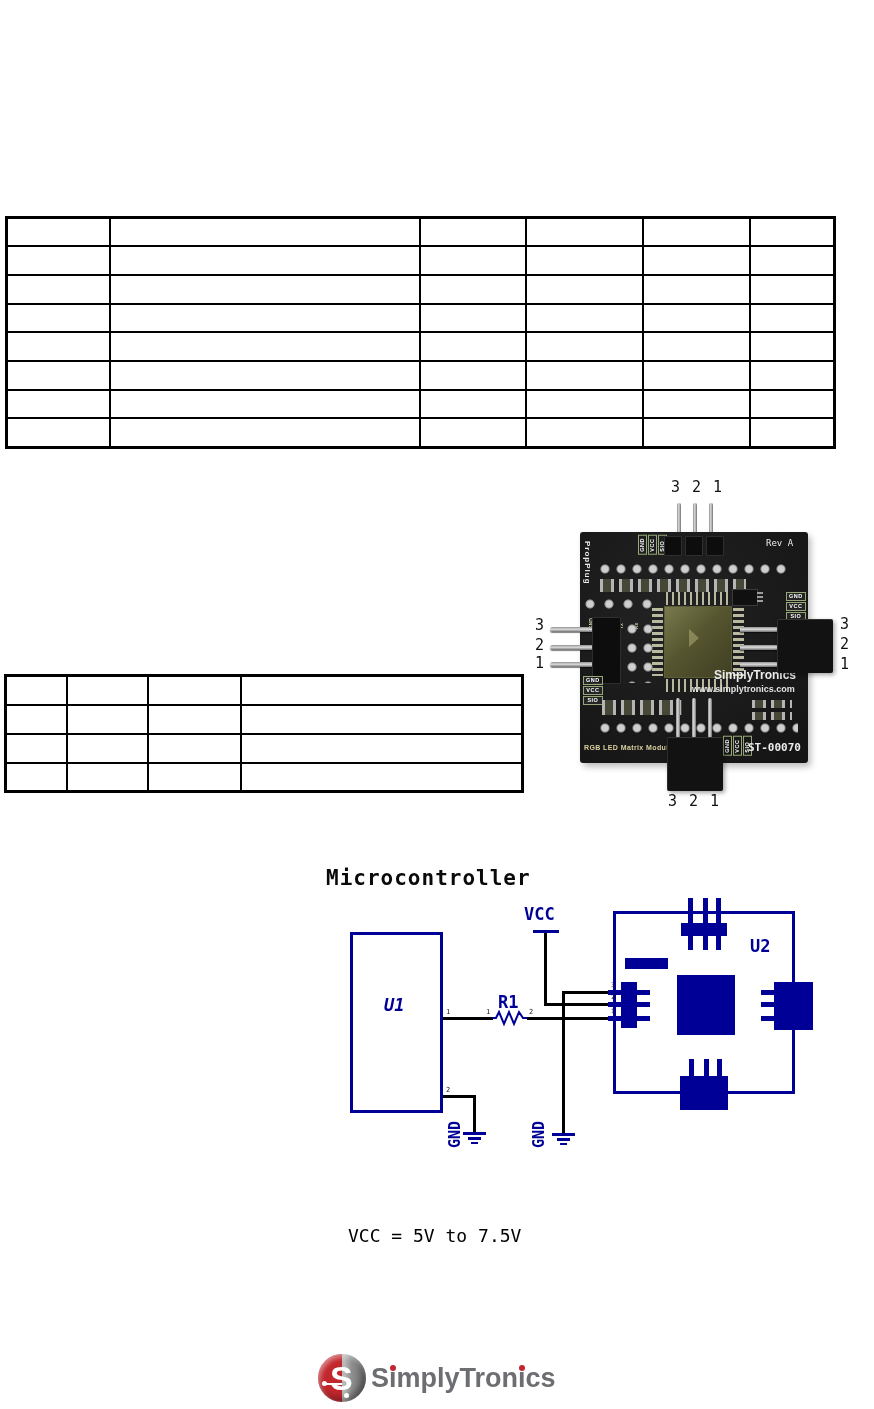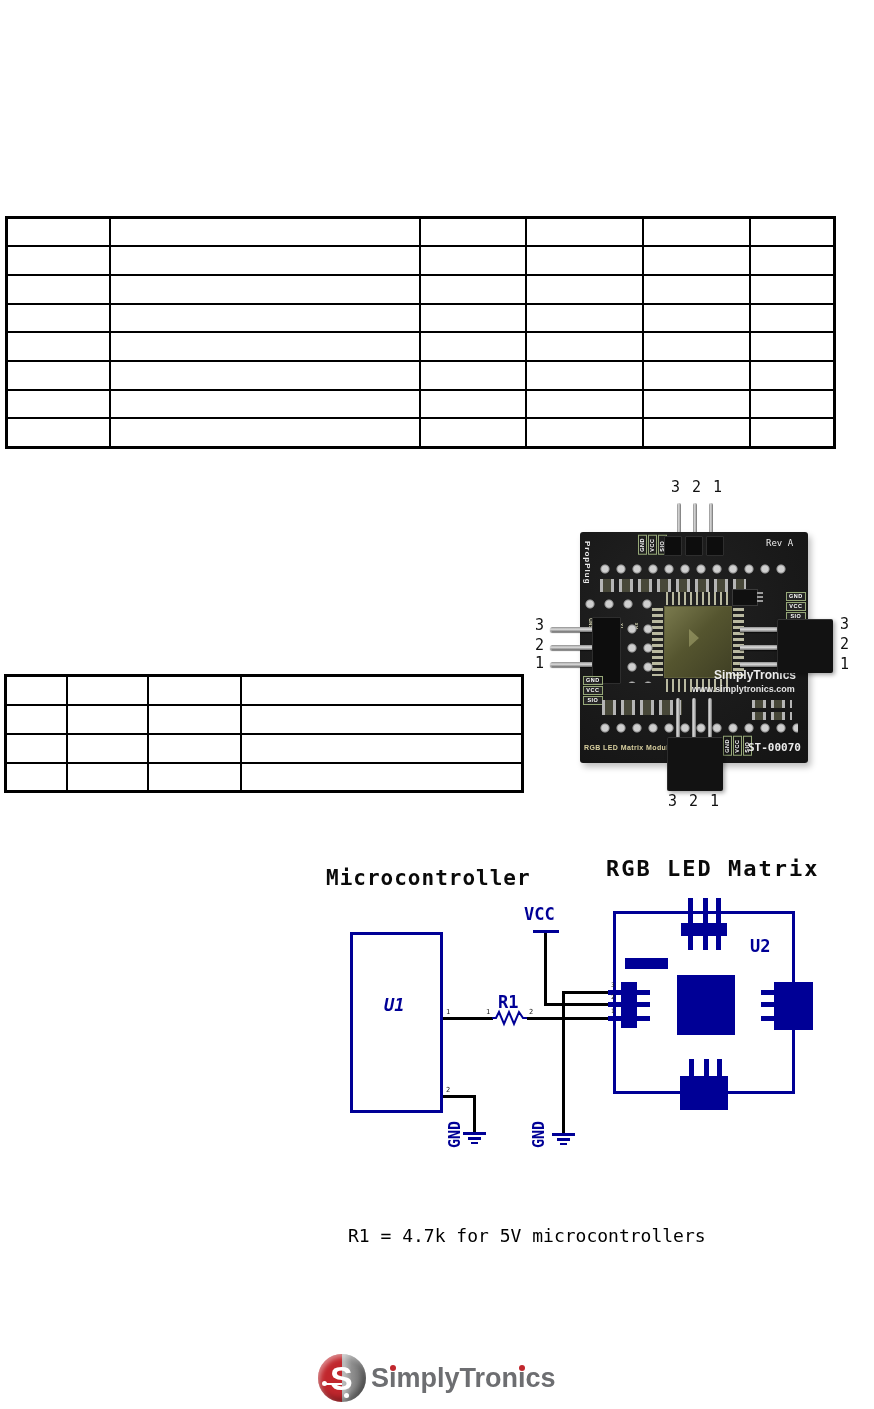--- a/index.html
+++ b/index.html
@@ -295,21 +295,20 @@
     <div class="pinH" style="left:215px;top:157px;width:40px;border-radius:0;"></div>
     <div class="pinH" style="left:215px;top:175px;width:40px;border-radius:0;"></div>
     <div class="pinH" style="left:215px;top:192px;width:40px;border-radius:0;"></div>
     <div class="conn" style="left:252px;top:149px;width:56px;height:54px;"></div>
 
     <div class="conn" style="left:142px;top:267px;width:56px;height:54px;"></div>
   </div>
 
   <div class="sch">
     <div class="abs title" style="left:26px;top:16px;">Microcontroller</div>
-    <div class="abs title" style="left:306px;top:6px;font-size:22px;letter-spacing:2px;">RGB LED Matrix</div>
 
     <div class="abs bluelab" style="left:224px;top:54px;">VCC</div>
     <div class="bluefill" style="left:233px;top:80px;width:26px;height:3px;"></div>
 
     <div class="wire" style="left:244px;top:83px;width:3px;height:73px;"></div>
     <div class="wire" style="left:244px;top:153px;width:76px;height:3px;"></div>
     <div class="wire" style="left:262px;top:141px;width:58px;height:3px;"></div>
     <div class="wire" style="left:262px;top:141px;width:3px;height:142px;"></div>
     <div class="wire" style="left:143px;top:167px;width:50px;height:3px;"></div>
     <div class="wire" style="left:227px;top:167px;width:93px;height:3px;"></div>
@@ -362,21 +361,21 @@
     <div class="bluefill" style="left:461px;top:166px;width:14px;height:5px;"></div>
     <div class="bluefill" style="left:474px;top:132px;width:39px;height:48px;"></div>
 
     <div class="bluefill" style="left:389px;top:209px;width:5px;height:18px;"></div>
     <div class="bluefill" style="left:404px;top:209px;width:5px;height:18px;"></div>
     <div class="bluefill" style="left:417px;top:209px;width:5px;height:18px;"></div>
     <div class="bluefill" style="left:380px;top:226px;width:48px;height:34px;"></div>
   </div>
 
   <div class="notes">
-    <div>R1 = 4.7k for 5V microcontrollers</div>
+    <div>VCC = 5V to 7.5V</div>
     
   </div>
 
 
   <div class="logo">
     <div class="logo-icon">
       <span class="s">S</span>
       <span class="d1"></span>
       <span class="d2"></span>
       <span class="tr"></span>

